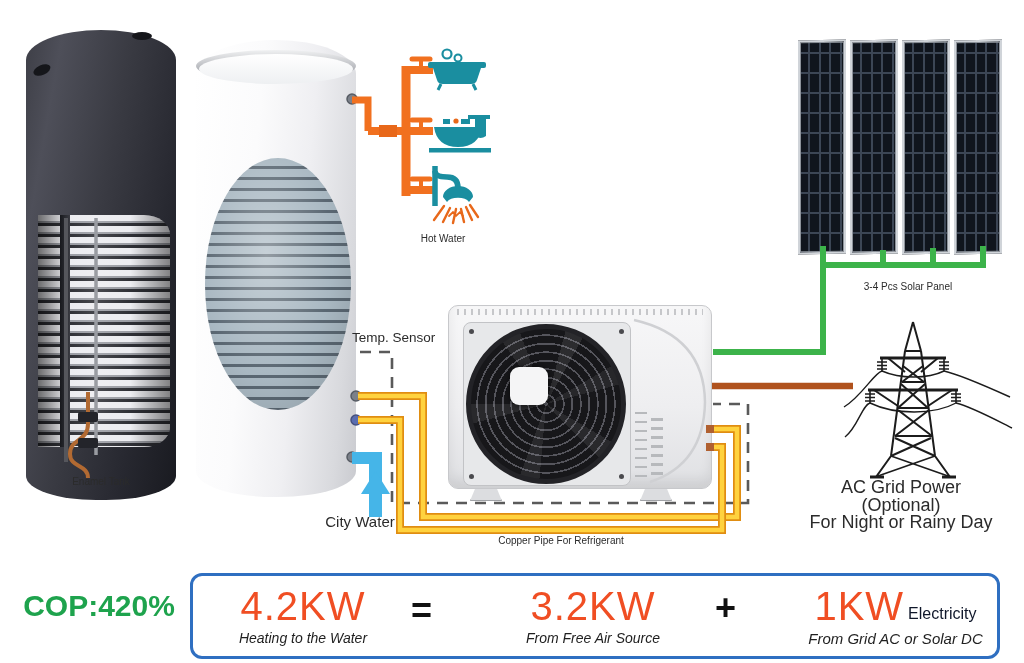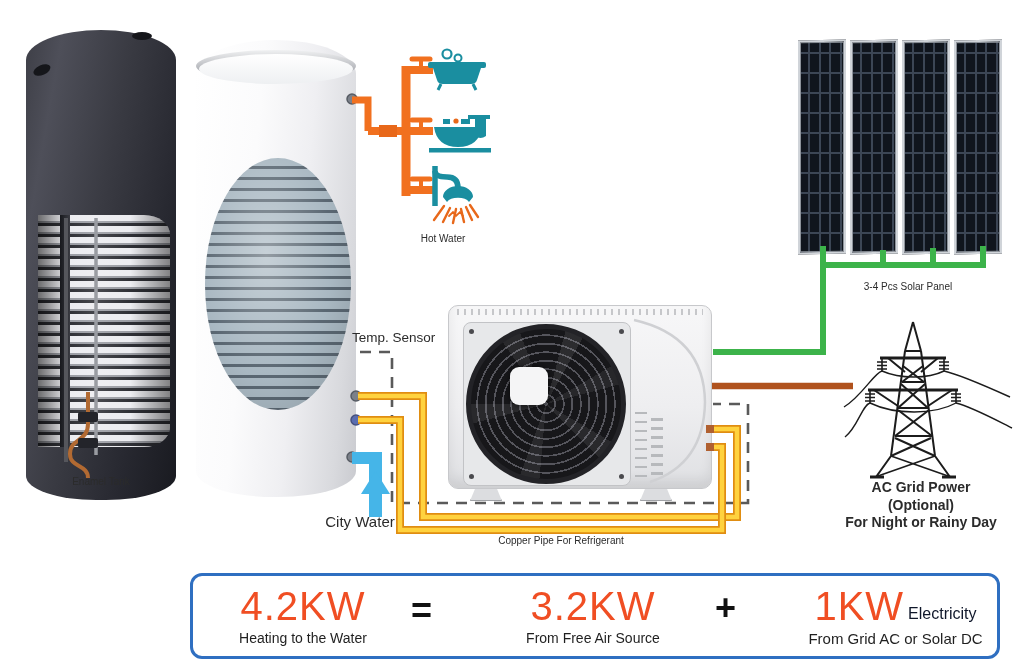--- a/index.html
+++ b/index.html
@@ -65,21 +65,21 @@
   
   .panel{background-image:
       repeating-linear-gradient(90deg,transparent 0 8.5px,#3c4655 8.5px 10.5px),
       repeating-linear-gradient(0deg,transparent 0 18px,#3c4655 18px 20px);}
 
   
   .cop{left:8px;top:589px;width:182px;text-align:center;font-size:30px;font-weight:bold;color:#1ea34d;}
   .fbox{left:190px;top:573px;width:804px;height:80px;border:3px solid #2f6fc1;border-radius:12px;background:#fff;}
   .fgroup{position:absolute;text-align:center;}
   .kw{font-size:40px;color:#f04e23;letter-spacing:1px;}
-  .fcap{font-size:14px;color:#1f1f1f;margin-top:1px;}
+  .fcap{font-size:14px;color:#1f1f1f;margin-top:1px;font-style:italic;}
   .fop{position:absolute;font-size:36px;font-weight:bold;color:#111;}
   .suffix{font-size:16px;color:#0f172a;margin-left:4px;text-align:center;}
   .overlay{position:absolute;left:0;top:0;z-index:10;pointer-events:none;}
   .lbl{z-index:20;}
 </style>
 </head>
 <body>
 
 <div id="stage">
 
@@ -249,26 +249,27 @@
 
     <path d="M634,320 Q704,336 705,402 Q704,464 650,482" fill="none" stroke="#cfd0d3" stroke-width="2.5"></path>
   </svg>
 
   <div class="lbl" style="left:26px;top:476px;width:150px;text-align:center;">Enamel Tank</div>
   <div class="lbl" style="left:398px;top:233px;width:90px;">Hot Water</div>
   <div class="lbl" style="left:352px;top:330px;width:95px;font-size:13.5px;text-align:left;">Temp. Sensor</div>
   <div class="lbl" style="left:322px;top:513px;width:76px;font-size:15px;">City Water</div>
   <div class="lbl" style="left:438px;top:535px;width:246px;">Copper Pipe For Refrigerant</div>
   <div class="lbl" style="left:828px;top:281px;width:160px;">3-4 Pcs Solar Panel</div>
-  <div class="lbl" style="left:828px;top:479px;width:186px;font-size:14px;line-height:17.5px;font-weight:bold;">
+  <div class="lbl" style="left:808px;top:479px;width:186px;font-size:18px;line-height:17.5px;">
     <div>AC Grid Power</div>
     <div>(Optional)</div>
     <div>For Night or Rainy Day</div>
   </div>
 
+  <div class="abs cop">COP:420%</div>
   <div class="abs fbox">
     <div class="fgroup" style="left:20px;top:8px;width:180px;">
       <div class="kw">4.2KW</div>
       <div class="fcap">Heating to the Water</div>
     </div>
     <div class="fop" style="left:218px;top:14px;">=</div>
     <div class="fgroup" style="left:300px;top:8px;width:200px;">
       <div class="kw">3.2KW</div>
       <div class="fcap">From Free Air Source</div>
     </div>

